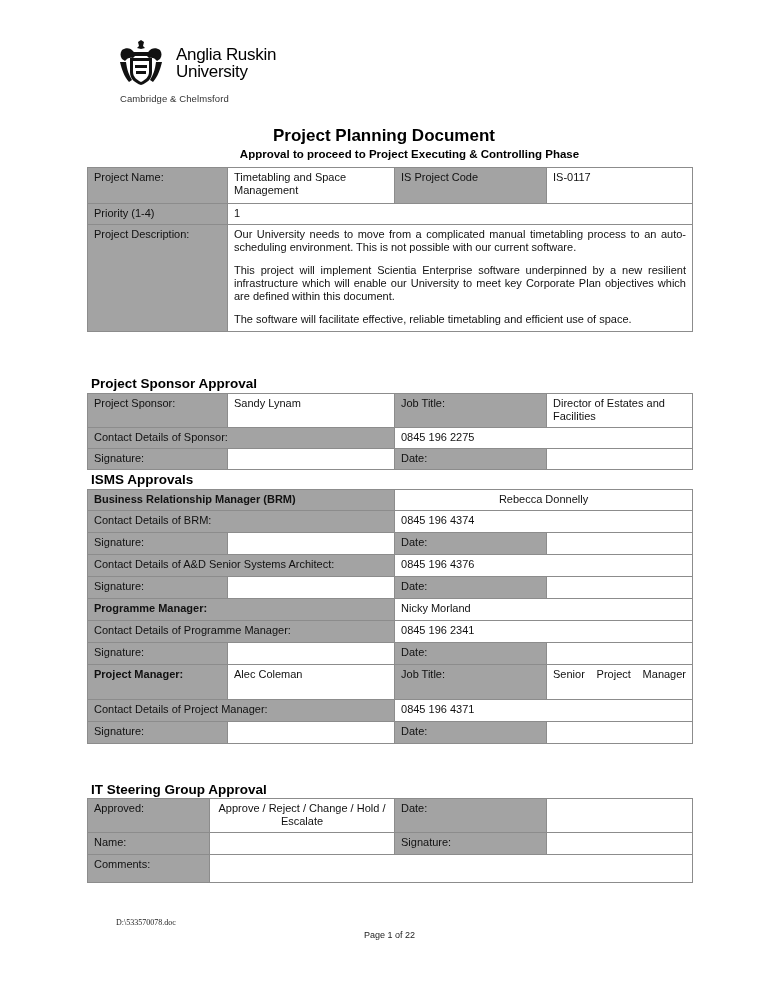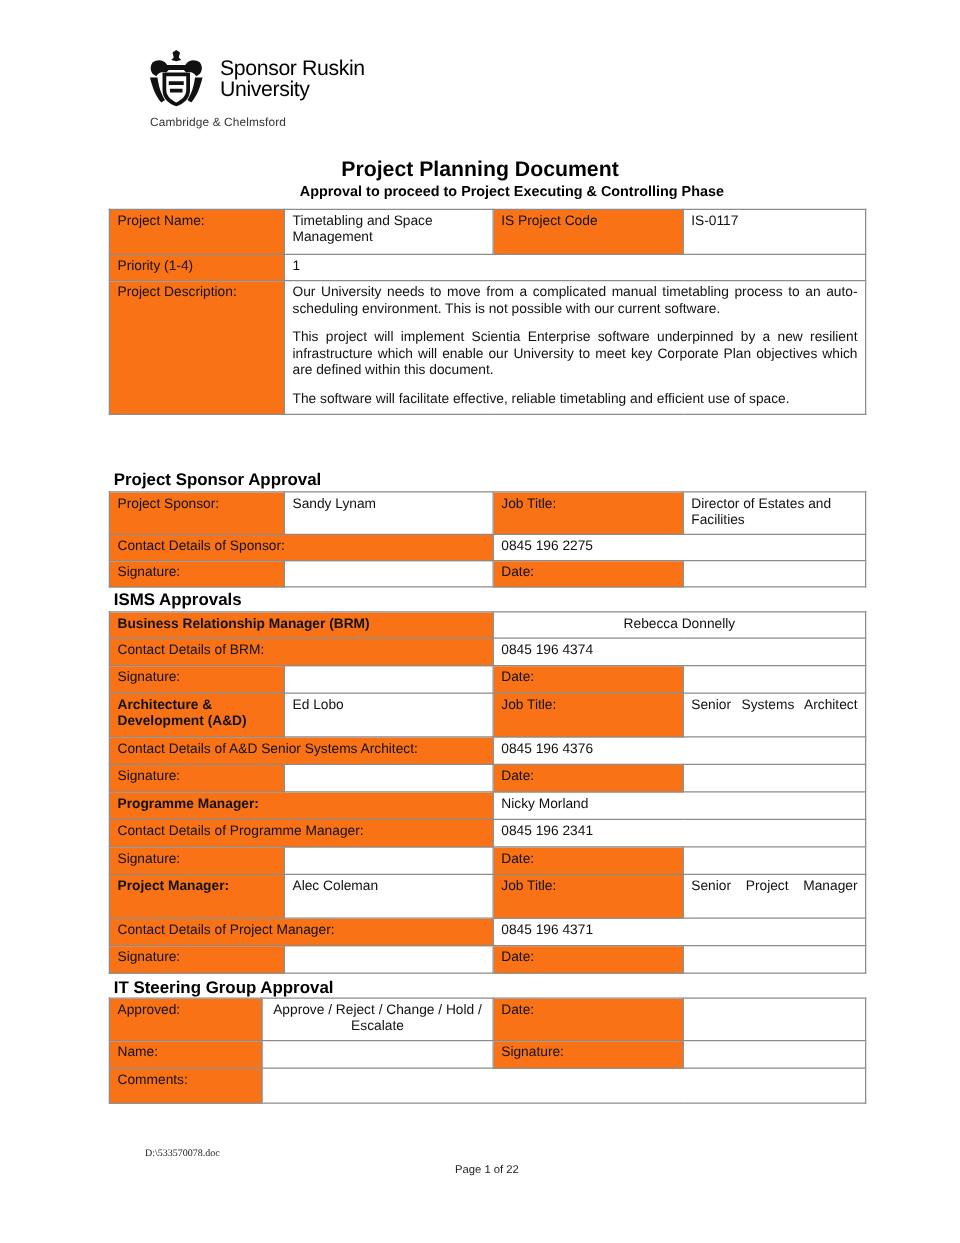--- a/index.html
+++ b/index.html
@@ -75,21 +75,21 @@
       table-layout: fixed;
       font-size: 11px;
       line-height: 13px;
     }
     table.doc td {
       border: 1.5px solid #8c8c8c;
       padding: 3px 6px 4px 6px;
       vertical-align: top;
       color: #111;
     }
-    td.lbl { background: #f97316; }
+    td.lbl { background: #a3a3a3; }
     td.bold { font-weight: bold; }
     td.center { text-align: center; }
     td.justify { text-align: justify; text-align-last: justify; }
     .desc p {
       margin: 0 0 10px 0;
       text-align: justify;
     }
     .desc p:last-child { margin-bottom: 1px; }
     .section-head {
       position: absolute;
@@ -124,21 +124,21 @@
       <path d="M44 10 c-4 -3 -9 -2 -11 1 l-3 4 l3 3 c3 -1 6 0 8 3 l3 -2 c2 -3 2 -6 0 -9z"></path>
       <path d="M17 12 h16 v4 h-16z"></path>
       <path d="M4 22 c2 8 4 14 9 20 l3 -2 c-3 -5 -5 -10 -6 -18z"></path>
       <path d="M46 22 c-2 8 -4 14 -9 20 l-3 -2 c3 -5 5 -10 6 -18z"></path>
       <path d="M14 18 h22 v14 c0 7 -5 11 -11 13 c-6 -2 -11 -6 -11 -13z"></path>
     </g>
     <path d="M17 21 h16 v11 c0 5 -4 8 -8 10 c-4 -2 -8 -5 -8 -10z" fill="#fff"></path>
     <path d="M19 25 h12 v3 h-12z M20 31 h10 v3 h-10z" fill="#111"></path>
   </svg>
   <div class="logo-name">
-    <span>Sponsor Ruskin</span>
+    <span>Anglia Ruskin</span>
     <span>University</span>
   </div>
   <div class="logo-sub">Cambridge &amp; Chelmsford</div>
 </div>
 
 <div class="title">Project Planning Document</div>
 <div class="subtitle">Approval to proceed to Project Executing &amp; Controlling Phase</div>
 
 <table class="doc" style="top:167px;">
   <colgroup>
@@ -213,26 +213,20 @@
   <tr style="height:22px;margin-top:11px;">
     <td class="lbl" colspan="2">Contact Details of BRM:</td>
     <td colspan="2">0845 196 4374</td>
   </tr>
   <tr style="height:22px;">
     <td class="lbl">Signature:</td>
     <td></td>
     <td class="lbl">Date:</td>
     <td></td>
   </tr>
-  <tr style="height:35px;">
-    <td class="lbl bold">Architecture &amp; Development (A&amp;D)</td>
-    <td>Ed Lobo</td>
-    <td class="lbl">Job Title:</td>
-    <td class="justify">Senior Systems Architect</td>
-  </tr>
   <tr style="height:22px;margin-top:34px;">
     <td class="lbl" colspan="2">Contact Details of A&amp;D Senior Systems Architect:</td>
     <td colspan="2">0845 196 4376</td>
   </tr>
   <tr style="height:22px;">
     <td class="lbl">Signature:</td>
     <td></td>
     <td class="lbl">Date:</td>
     <td></td>
   </tr>

